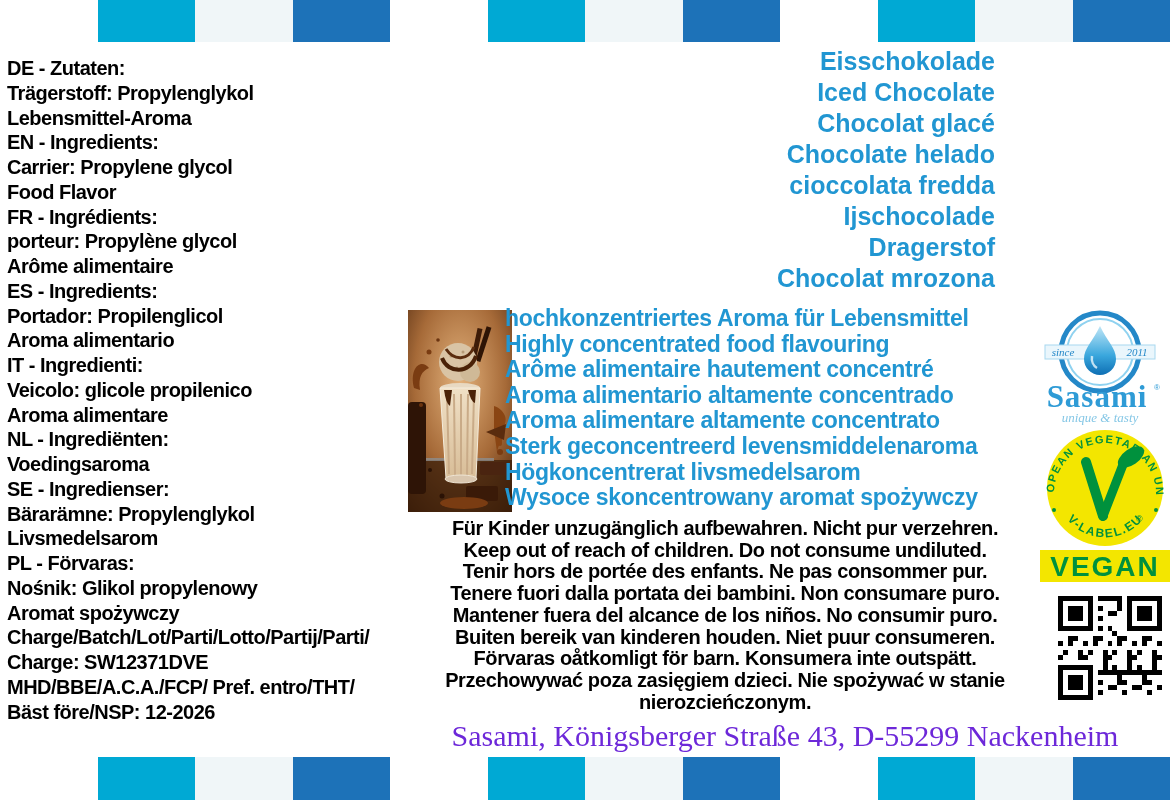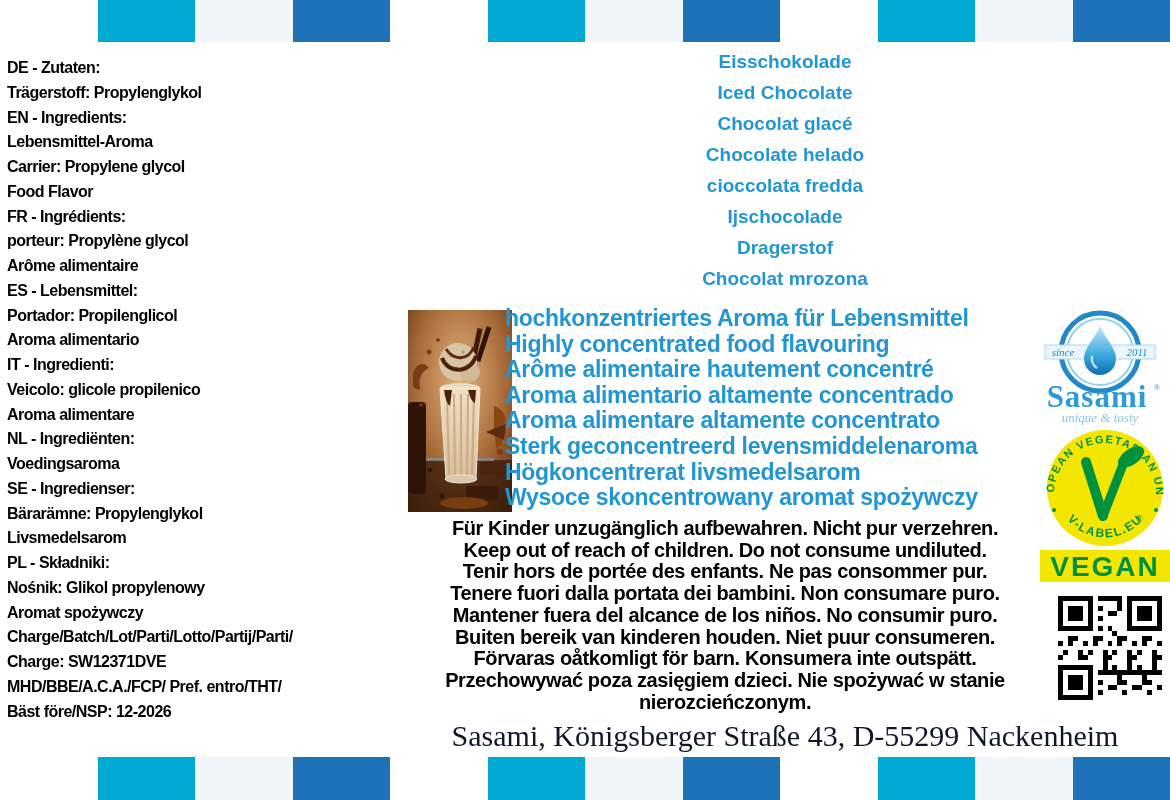--- a/index.html
+++ b/index.html
@@ -12,43 +12,43 @@
   .border-top{top:0;height:42px;}
   .border-bottom{bottom:0;height:43px;}
   .bblock{flex:1 1 0;}
   .bblock.white{background:#ffffff;}
   .bblock.cyan{background:var(--cyan,#00a9d4);}
   .bblock.light{background:var(--lightblue,#f0f6f8);}
   .bblock.blue{background:var(--darkblue,#1d72b8);}
   
   .ingredients{
     position:absolute;left:7px;top:56px;width:410px;
-    font-weight:bold;font-size:16px;line-height:24.75px;letter-spacing:-0.5px;
+    font-weight:bold;font-size:20px;line-height:24.75px;letter-spacing:-0.5px;
     color:#000;white-space:nowrap;
   }
   
   .product-names{
-    position:absolute;left:575px;top:46px;width:420px;text-align:center;
-    color:var(--textblue,#2196d2);font-weight:bold;font-size:19px;line-height:31px;
+    position:absolute;left:575px;top:46px;width:420px;text-align:right;
+    color:var(--textblue,#2196d2);font-weight:bold;font-size:25px;line-height:31px;
   }
   
   .claims{
     position:absolute;left:505px;top:306px;width:545px;text-align:left;
     color:var(--textblue,#2196d2);font-weight:bold;font-size:23px;line-height:25.6px;
     letter-spacing:-0.3px;white-space:nowrap;
   }
   
   .warnings{
     position:absolute;left:395px;top:518px;width:660px;text-align:center;
     color:#000;font-weight:bold;font-size:20px;line-height:21.7px;letter-spacing:-0.4px;
   }
   
   .address{
     position:absolute;left:400px;top:719px;width:770px;text-align:center;
-    font-family:"Liberation Serif",serif;font-size:30px;color:#0f172a;white-space:nowrap;
+    font-family:"Liberation Serif",serif;font-size:30px;color:#6d28d9;white-space:nowrap;
   }
   
   .photo{position:absolute;left:408px;top:310px;width:104px;height:202px;}
   .brand-logo{position:absolute;left:1037px;top:308px;width:126px;height:122px;}
   .vlabel{position:absolute;left:1040px;top:428px;width:130px;height:156px;}
   .qr{position:absolute;left:1058px;top:596px;width:104px;height:104px;}
   svg{display:block;}
 </style>
 </head>
 <body>
@@ -66,39 +66,39 @@
       <div class="bblock blue"></div>
       <div class="bblock white"></div>
       <div class="bblock cyan"></div>
       <div class="bblock light"></div>
       <div class="bblock blue"></div>
     </div>
 
   <div class="ingredients">
     <div>DE - Zutaten:</div>
     <div>Trägerstoff: Propylenglykol</div>
+    <div>Lebensmittel-Aroma</div>
     <div>EN - Ingredients:</div>
-    <div>Lebensmittel-Aroma</div>
     <div>Carrier: Propylene glycol</div>
     <div>Food Flavor</div>
     <div>FR - Ingrédients:</div>
     <div>porteur: Propylène glycol</div>
     <div>Arôme alimentaire</div>
-    <div>ES - Lebensmittel:</div>
+    <div>ES - Ingredients:</div>
     <div>Portador: Propilenglicol</div>
     <div>Aroma alimentario</div>
     <div>IT - Ingredienti:</div>
     <div>Veicolo: glicole propilenico</div>
     <div>Aroma alimentare</div>
     <div>NL - Ingrediënten:</div>
     <div>Voedingsaroma</div>
     <div>SE - Ingredienser:</div>
     <div>Bärarämne: Propylenglykol</div>
     <div>Livsmedelsarom</div>
-    <div>PL - Składniki:</div>
+    <div>PL - Förvaras:</div>
     <div>Nośnik: Glikol propylenowy</div>
     <div>Aromat spożywczy</div>
     <div>Charge/Batch/Lot/Parti/Lotto/Partij/Parti/</div>
     <div>Charge: SW12371DVE</div>
     <div>MHD/BBE/A.C.A./FCP/ Pref. entro/THT/</div>
     <div>Bäst före/NSP: 12-2026</div>
   </div>
 
   <div class="product-names">
     <div>Eisschokolade</div>

